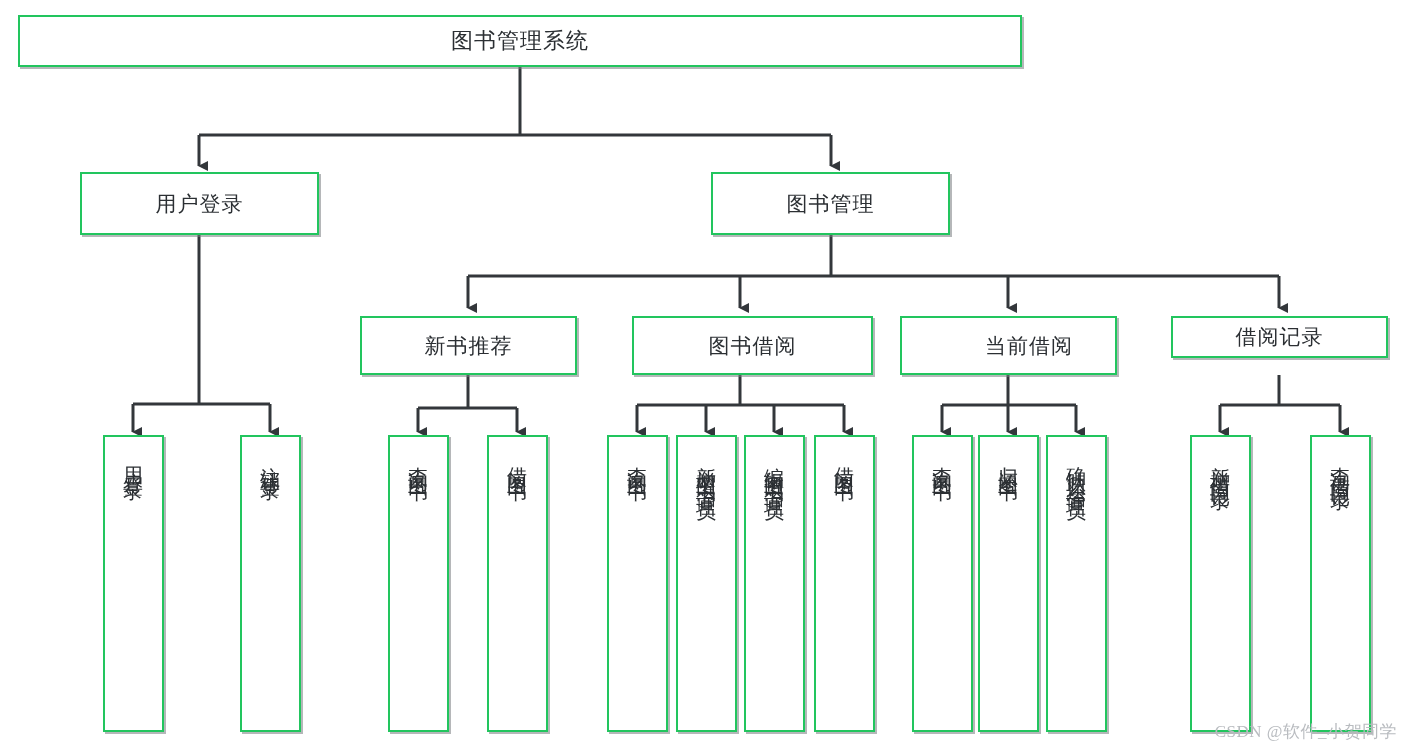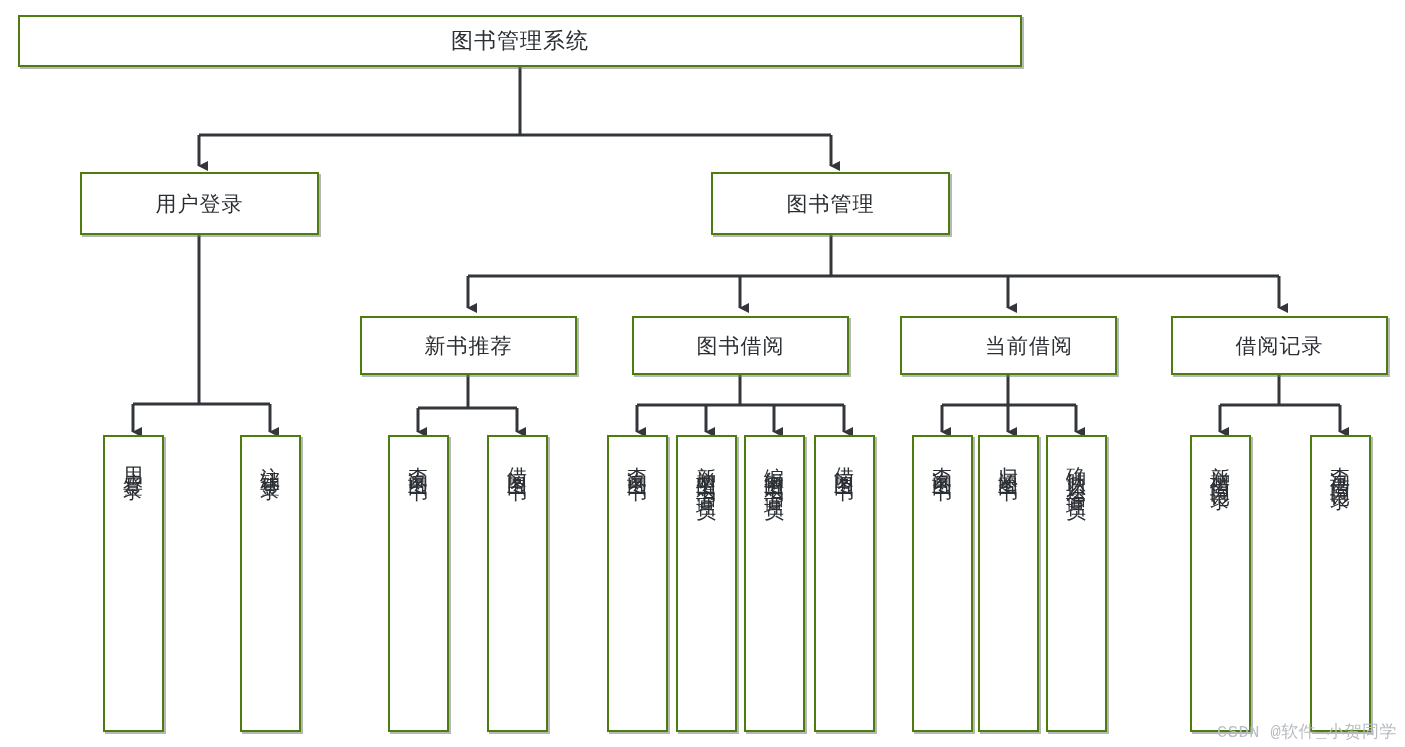--- a/index.html
+++ b/index.html
@@ -10,21 +10,21 @@
     overflow:hidden;
     position:relative;
   }
   #canvas{position:absolute;left:0;top:0;width:1405px;height:747px;}
   svg.edges{position:absolute;left:0;top:0;width:1405px;height:747px;pointer-events:none;}
 
   .node{
     position:absolute;
     box-sizing:border-box;
     background:#ffffff;
-    border:2px solid #4d7c0f;
+    border:2px solid #22c55e;
     box-shadow:2px 2px 0 0 rgba(120,124,128,0.55);
     display:flex;
     align-items:center;
     justify-content:center;
     color:#2b2f33;
   }
   .node.horiz{
     font-size:21px;
     letter-spacing:1px;
     line-height:1.2;
@@ -45,21 +45,21 @@
     white-space:nowrap;
   }
   .watermark{
     position:absolute;
     right:8px;
     bottom:4px;
     font-size:17px;
     color:#b9bcc0;
     letter-spacing:0.5px;
     white-space:nowrap;
-    font-family:Liberation Mono, monospace;
+    font-family:Liberation Serif, serif;
   }
 </style>
 </head>
 <body>
 
 <div id="canvas">
 
   <svg class="edges" viewBox="0 0 1405 747">
     <defs>
       <marker id="arrow" markerWidth="11" markerHeight="11" refX="5" refY="9" orient="auto" markerUnits="userSpaceOnUse">
@@ -117,27 +117,27 @@
   <div class="node horiz" style="left:80px;top:172px;width:239px;height:63px;">
     <span>用户登录</span>
   </div>
   <div class="node horiz" style="left:360px;top:316px;width:217px;height:59px;">
     <span>新书推荐</span>
   </div>
 
   <div class="node horiz" style="left:711px;top:172px;width:239px;height:63px;">
     <span>图书管理</span>
   </div>
-  <div class="node horiz" style="left:632px;top:316px;width:217px;height:59px;">
+  <div class="node horiz" style="left:632px;top:316px;width:241px;height:59px;">
     <span>图书借阅</span>
   </div>
   <div class="node horiz" style="left:900px;top:316px;width:217px;height:59px;padding-left:41px;">
     <span>当前借阅</span>
   </div>
-  <div class="node horiz" style="left:1171px;top:316px;width:217px;height:59px;">
+  <div class="node horiz" style="left:1171px;top:316px;width:217px;height:42px;">
     <span>借阅记录</span>
   </div>
 
   <div class="node leaf" style="left:103px;top:435px;width:61px;height:297px;">
     <span class="vtext">用户登录</span>
   </div>
   <div class="node leaf" style="left:240px;top:435px;width:61px;height:297px;">
     <span class="vtext">注销登录</span>
   </div>
 

